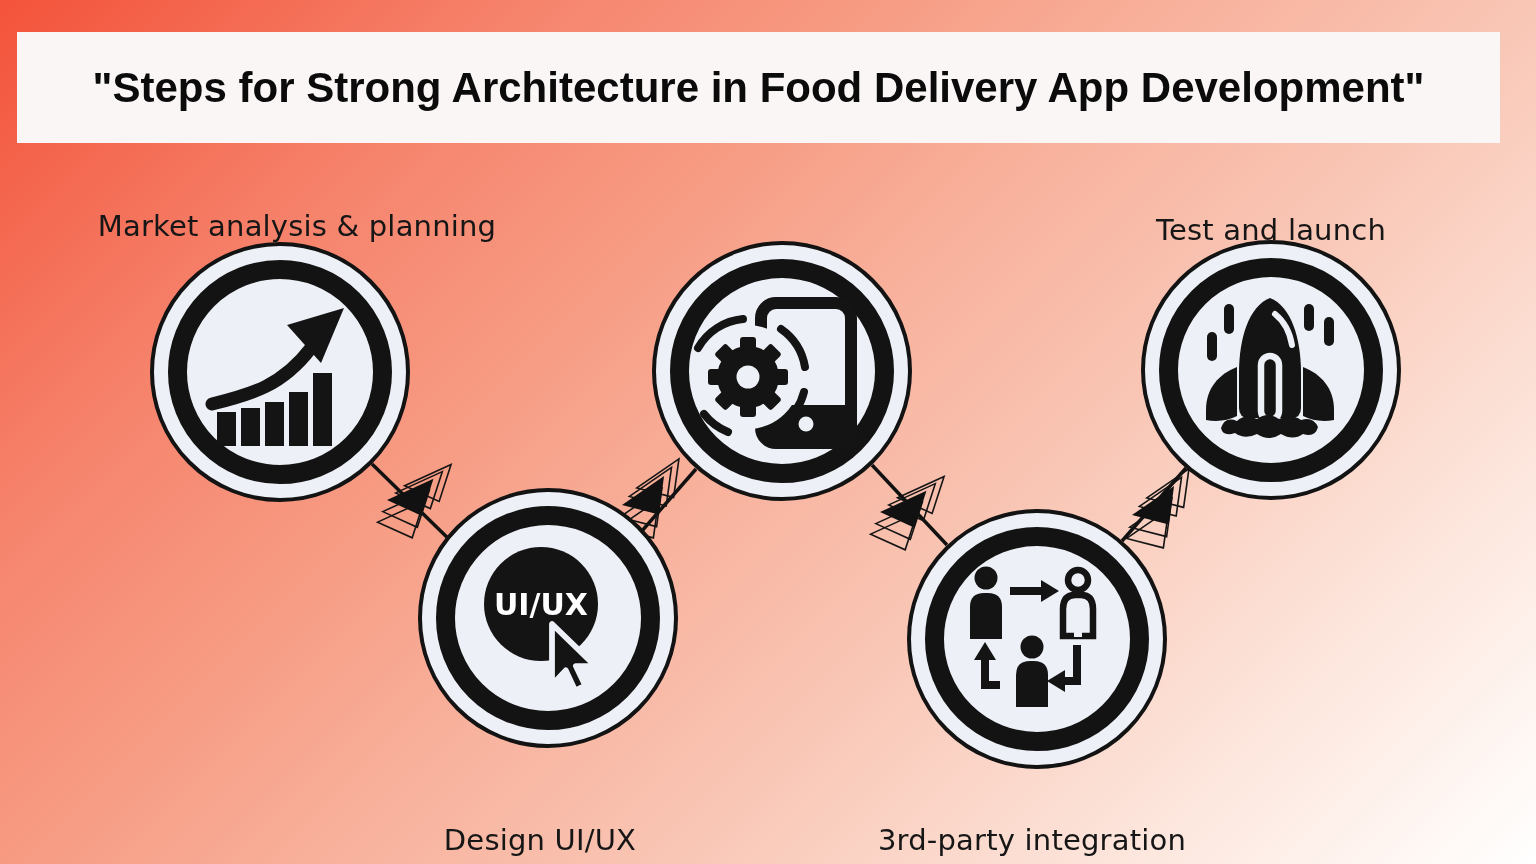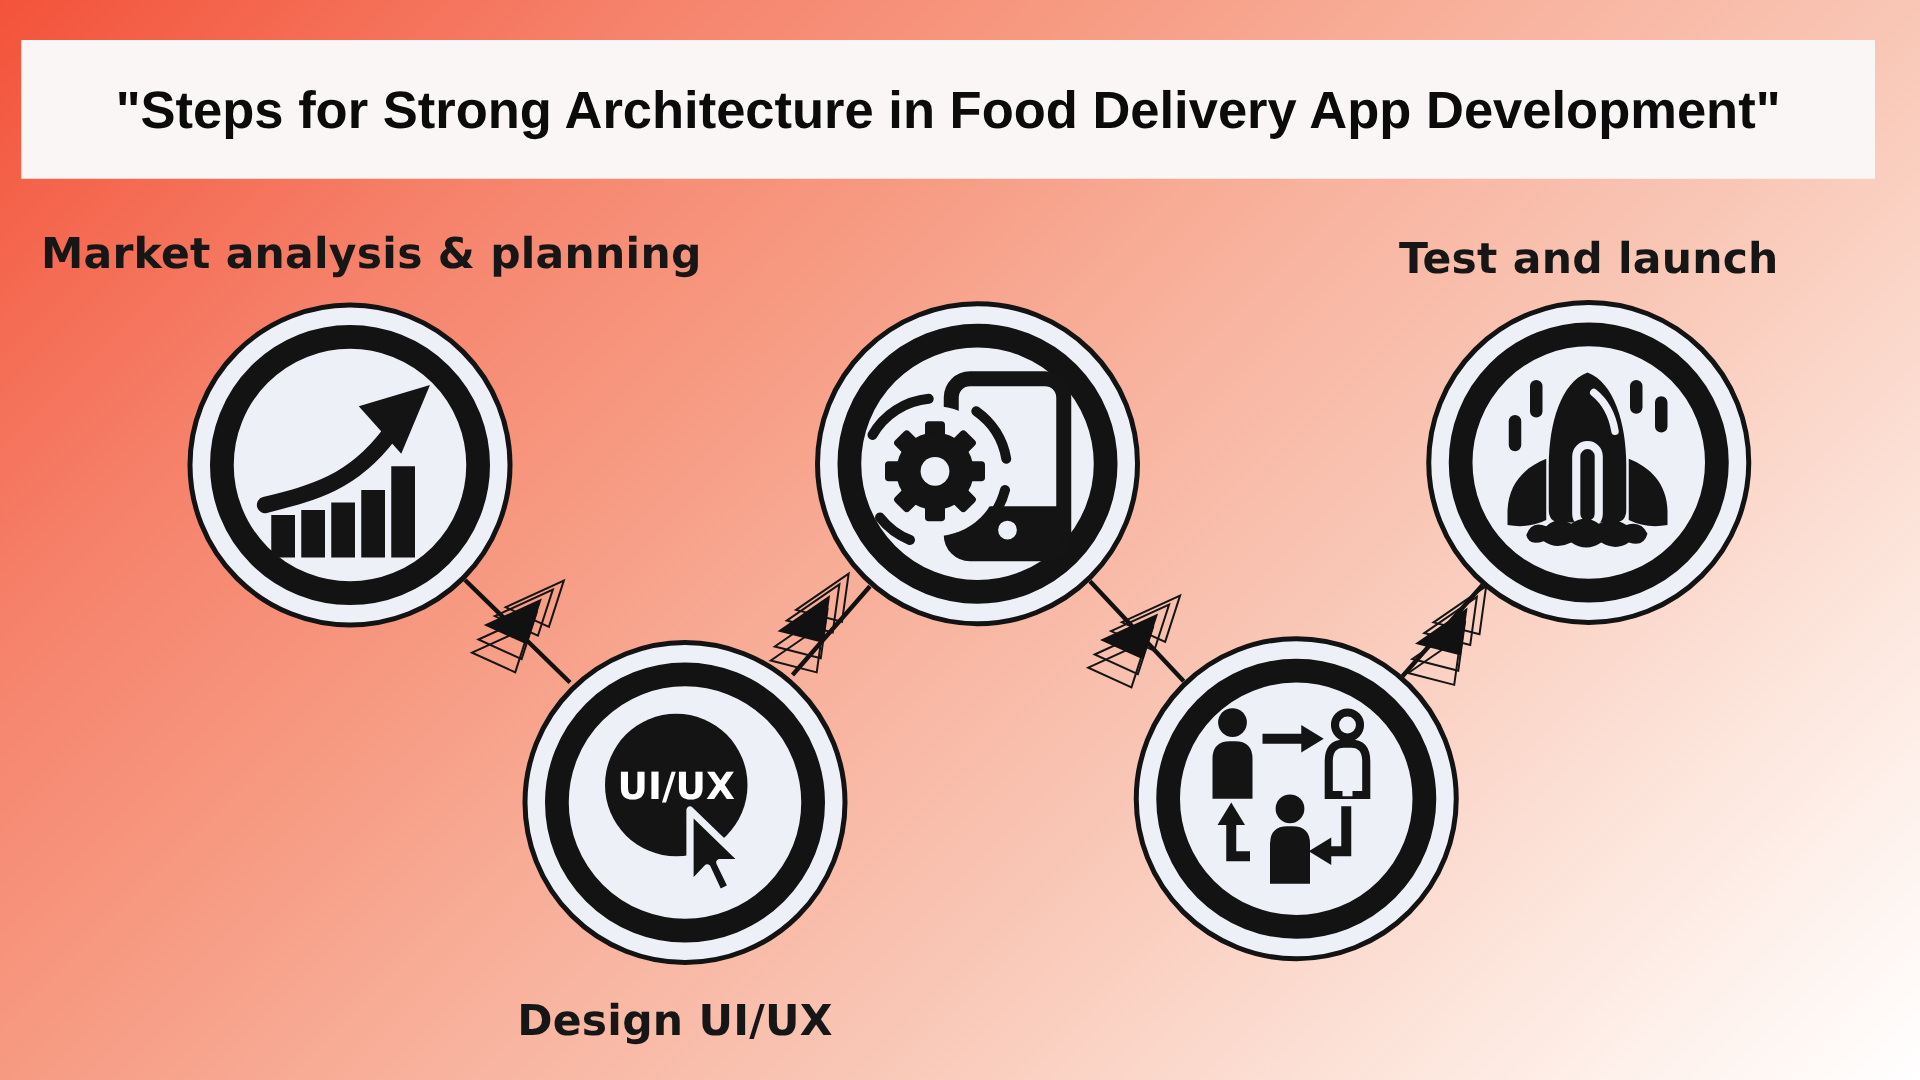--- a/index.html
+++ b/index.html
@@ -2,42 +2,43 @@
 <html><head>
 <meta charset="utf-8">
 <style>
   html,body{margin:0;padding:0;}
   body{width:1536px;height:864px;overflow:hidden;font-family:"DejaVu Sans",sans-serif;}
   .canvas{position:relative;width:1536px;height:864px;
     background:linear-gradient(135deg,#f3533a 0%,#f6836c 22%,#f79a82 36%,#f8b29d 50%,#f9c6b5 64%,#fde8df 84%,#ffffff 100%);}
   .banner{position:absolute;left:17px;top:32px;width:1483px;height:111px;background:#faf6f5;
     display:flex;align-items:center;justify-content:center;z-index:3;}
   .title{font-family:"Liberation Sans",sans-serif;font-weight:bold;font-size:42px;color:#0b0b0b;white-space:nowrap;}
-  .step-label{position:absolute;transform:translateX(-50%);font-weight:bold;font-size:34px;color:#161616;
-    white-space:nowrap;z-index:2;letter-spacing:0.2px;}
+  .step-label{position:absolute;transform:translateX(-50%);font-weight:normal;font-size:29px;color:#161616;
+    white-space:nowrap;z-index:2;letter-spacing:0.2px;margin-top:26px;}
   .circle{position:absolute;width:260px;height:260px;border-radius:50%;background:#edf1f7;
     border:4px solid #131313;box-sizing:border-box;z-index:2;}
   .ring{position:absolute;left:14px;top:14px;right:14px;bottom:14px;border-radius:50%;
     border:19px solid #131313;box-sizing:border-box;}
   .icon-wrap{position:absolute;left:26px;top:26px;width:200px;height:200px;}
   .icon-wrap svg{width:200px;height:200px;display:block;}
   .connectors{position:absolute;left:0;top:0;z-index:1;}
 </style>
 </head>
 <body>
 
 <div class="canvas">
 
   <div class="banner">
     <div class="title">"Steps for Strong Architecture in Food Delivery App Development"</div>
   </div>
 
   <div class="step-label" style="left:297px;top:183px;">Market analysis &amp; planning</div>
   <div class="step-label" style="left:1271px;top:187px;">Test and launch</div>
   <div class="step-label" style="left:540px;top:797px;">Design UI/UX</div>
+  <div class="step-label" style="left:1032px;top:797px;">3rd-party integration</div>
 
   <svg class="connectors" width="1536" height="864" viewBox="0 0 1536 864">
     <defs>
       <g id="dart">
         <polygon points="0,0 44,-26 36,12" transform="translate(16,-16)" fill="none" stroke="#151515" stroke-width="1.6"></polygon>
         <polygon points="0,0 44,-26 36,12" transform="translate(8,-8)" fill="none" stroke="#151515" stroke-width="1.6"></polygon>
         <polygon points="0,0 44,-26 36,12" transform="translate(-3,12)" fill="none" stroke="#151515" stroke-width="1.6"></polygon>
         <polygon points="0,0 44,-26 36,12" transform="translate(-7,23)" fill="none" stroke="#151515" stroke-width="1.6"></polygon>
         <polygon points="0,0 44,-26 36,12" fill="#111111"></polygon>
       </g>
@@ -64,21 +65,21 @@
           <rect x="85" y="130" width="19" height="44"></rect>
           <rect x="109" y="120" width="19" height="54"></rect>
           <rect x="133" y="101" width="19" height="73"></rect>
         </g>
         <path d="M32,132 C72,122 102,114 131,76" fill="none" stroke="#141414" stroke-width="13" stroke-linecap="round"></path>
         <polygon points="164,36 141,91 107,53" fill="#141414"></polygon>
       </svg>
     </div>
   </div>
 
-  <div class="circle" style="left:418px;top:512px;">
+  <div class="circle" style="left:418px;top:488px;">
     <div class="ring"></div>
     <div class="icon-wrap">
       <svg viewBox="0 0 200 200">
         <circle cx="93" cy="86" r="57" fill="#141414"></circle>
         <text x="93" y="97" text-anchor="middle" font-family="DejaVu Sans, sans-serif" font-weight="bold" font-size="30" fill="#ffffff">UI/UX</text>
         <g transform="translate(104,106) scale(1.45)">
           <polygon points="0,0 0,42 9.5,32 16,46 23,42.5 16.5,29 30,29" fill="#141414" stroke="#edf1f7" stroke-width="4" stroke-linejoin="round"></polygon>
         </g>
       </svg>
     </div>

